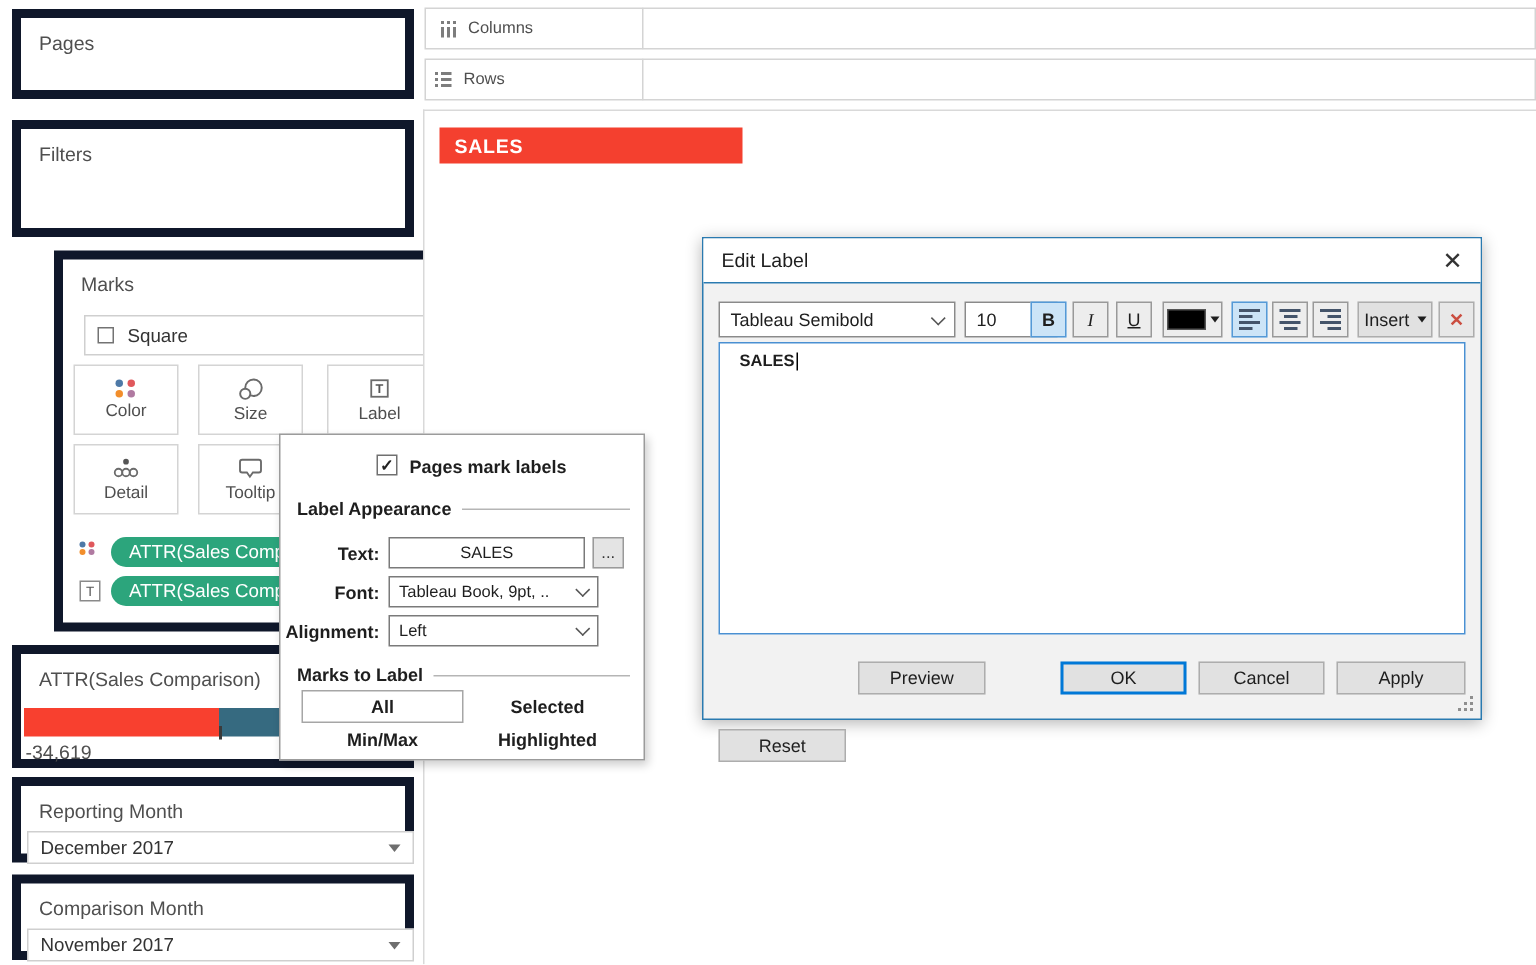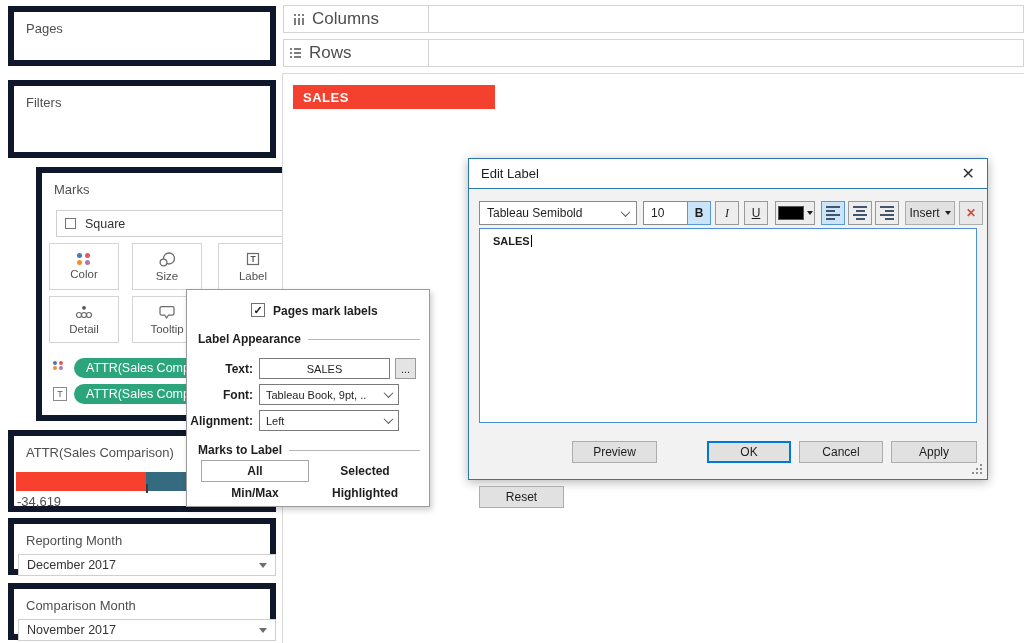--- a/index.html
+++ b/index.html
@@ -32,21 +32,21 @@
   .pill-ticon{position:absolute;width:12px;height:12px;border:1px solid #8a8a8a;background:#fff;
         font-size:9px;color:#555;display:flex;align-items:center;justify-content:center;}
   .pill-ticon::after{content:"T";}
   
   .legend-bar{position:absolute;display:flex;height:19px;}
   .legend-bar .neg{background:#f8402f;height:100%;}
   .legend-bar .pos{background:#366a80;height:100%;flex:1;}
   .legend-tick{position:absolute;width:2px;height:9px;background:#3b3b3b;}
   
   .shelf{position:absolute;border:1px solid #d4d4d4;background:#fff;box-sizing:border-box;
-         display:flex;align-items:center;font-size:17px;color:#4f4f4f;padding:0 10px;gap:8px;}
+         display:flex;align-items:center;font-size:11px;color:#4f4f4f;padding:0 10px;gap:8px;}
   .colbars{display:flex;gap:2px;align-items:flex-end;height:12px;}
   .colbars i{width:2px;height:7px;background:#7d7d7d;position:relative;}
   .colbars i::before{content:"";position:absolute;top:-4px;left:0;width:2px;height:2px;background:#7d7d7d;}
   .rowbars{display:flex;flex-direction:column;gap:2px;}
   .rowbars i{width:7px;height:2px;background:#7d7d7d;position:relative;}
   .rowbars i::before{content:"";position:absolute;left:-4px;top:0;width:2px;height:2px;background:#7d7d7d;}
   .canvas{position:absolute;left:282px;top:73px;width:742px;height:570px;
           border-top:1px solid #d9d9d9;border-left:1px solid #d9d9d9;background:#fff;box-sizing:border-box;}
   .sales-hdr{position:absolute;left:10px;top:11px;width:202px;height:24px;background:#f4402f;
              color:#fff;font-weight:bold;font-size:13px;letter-spacing:.5px;display:flex;

